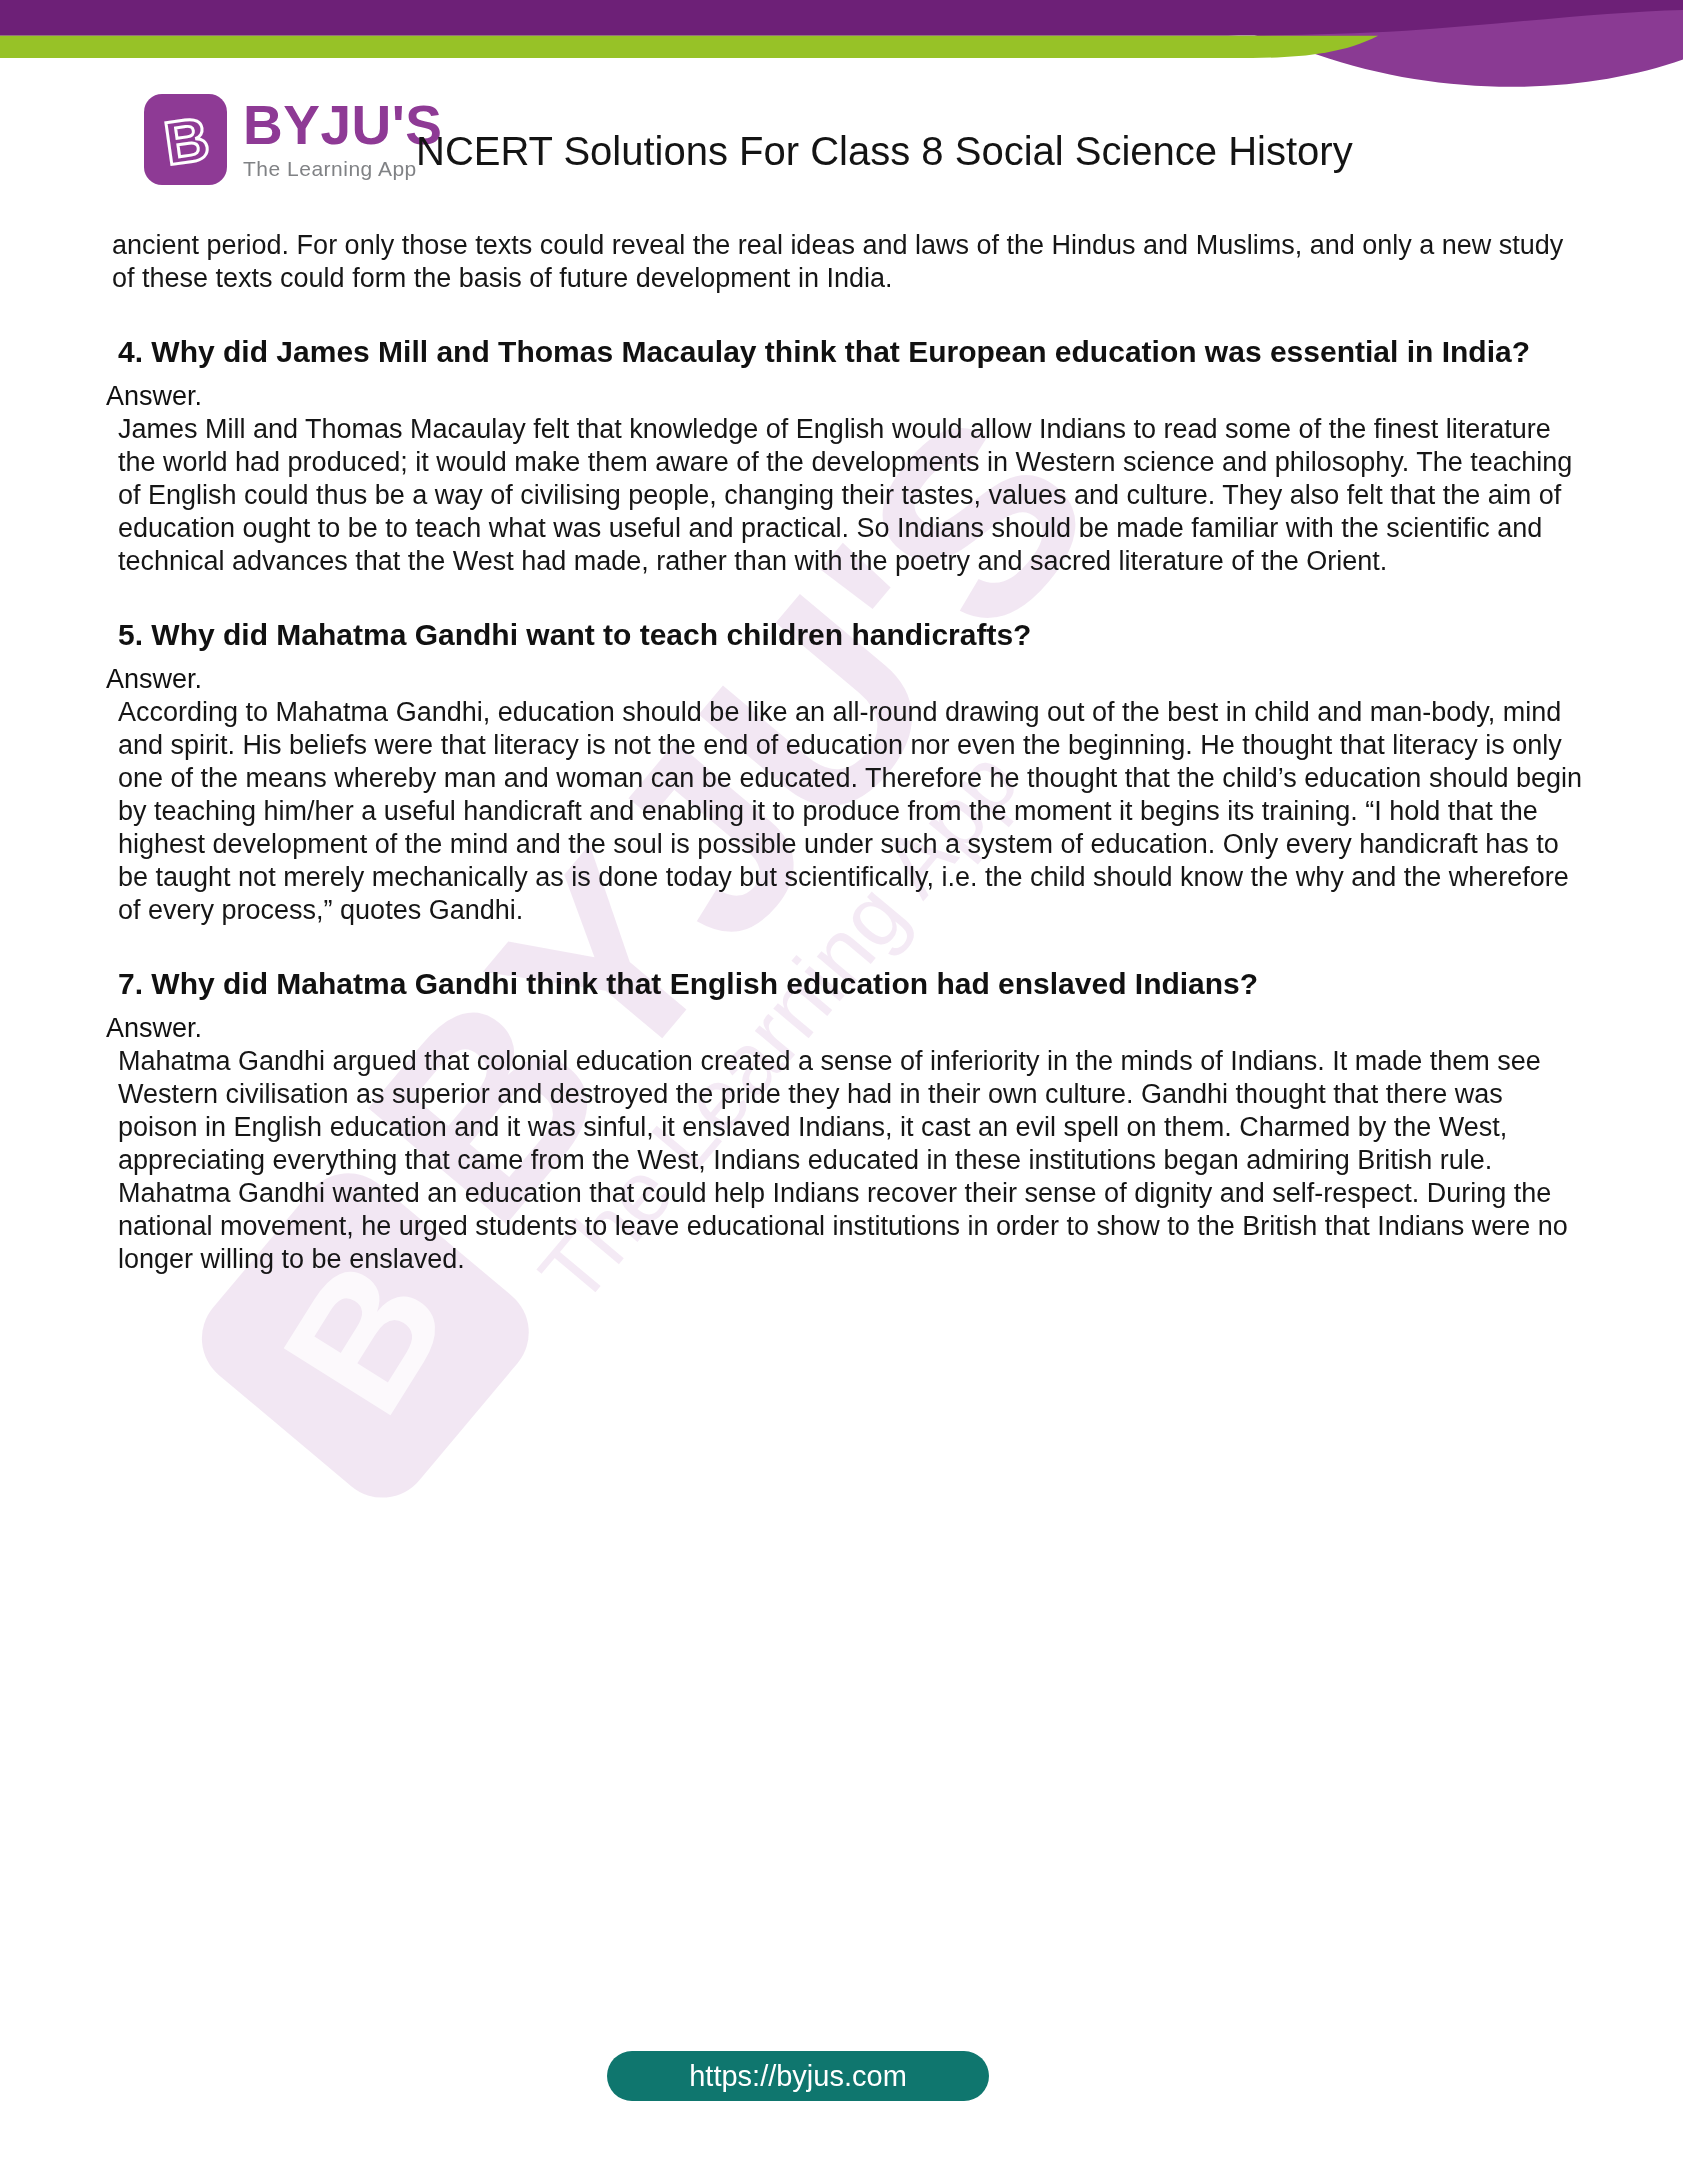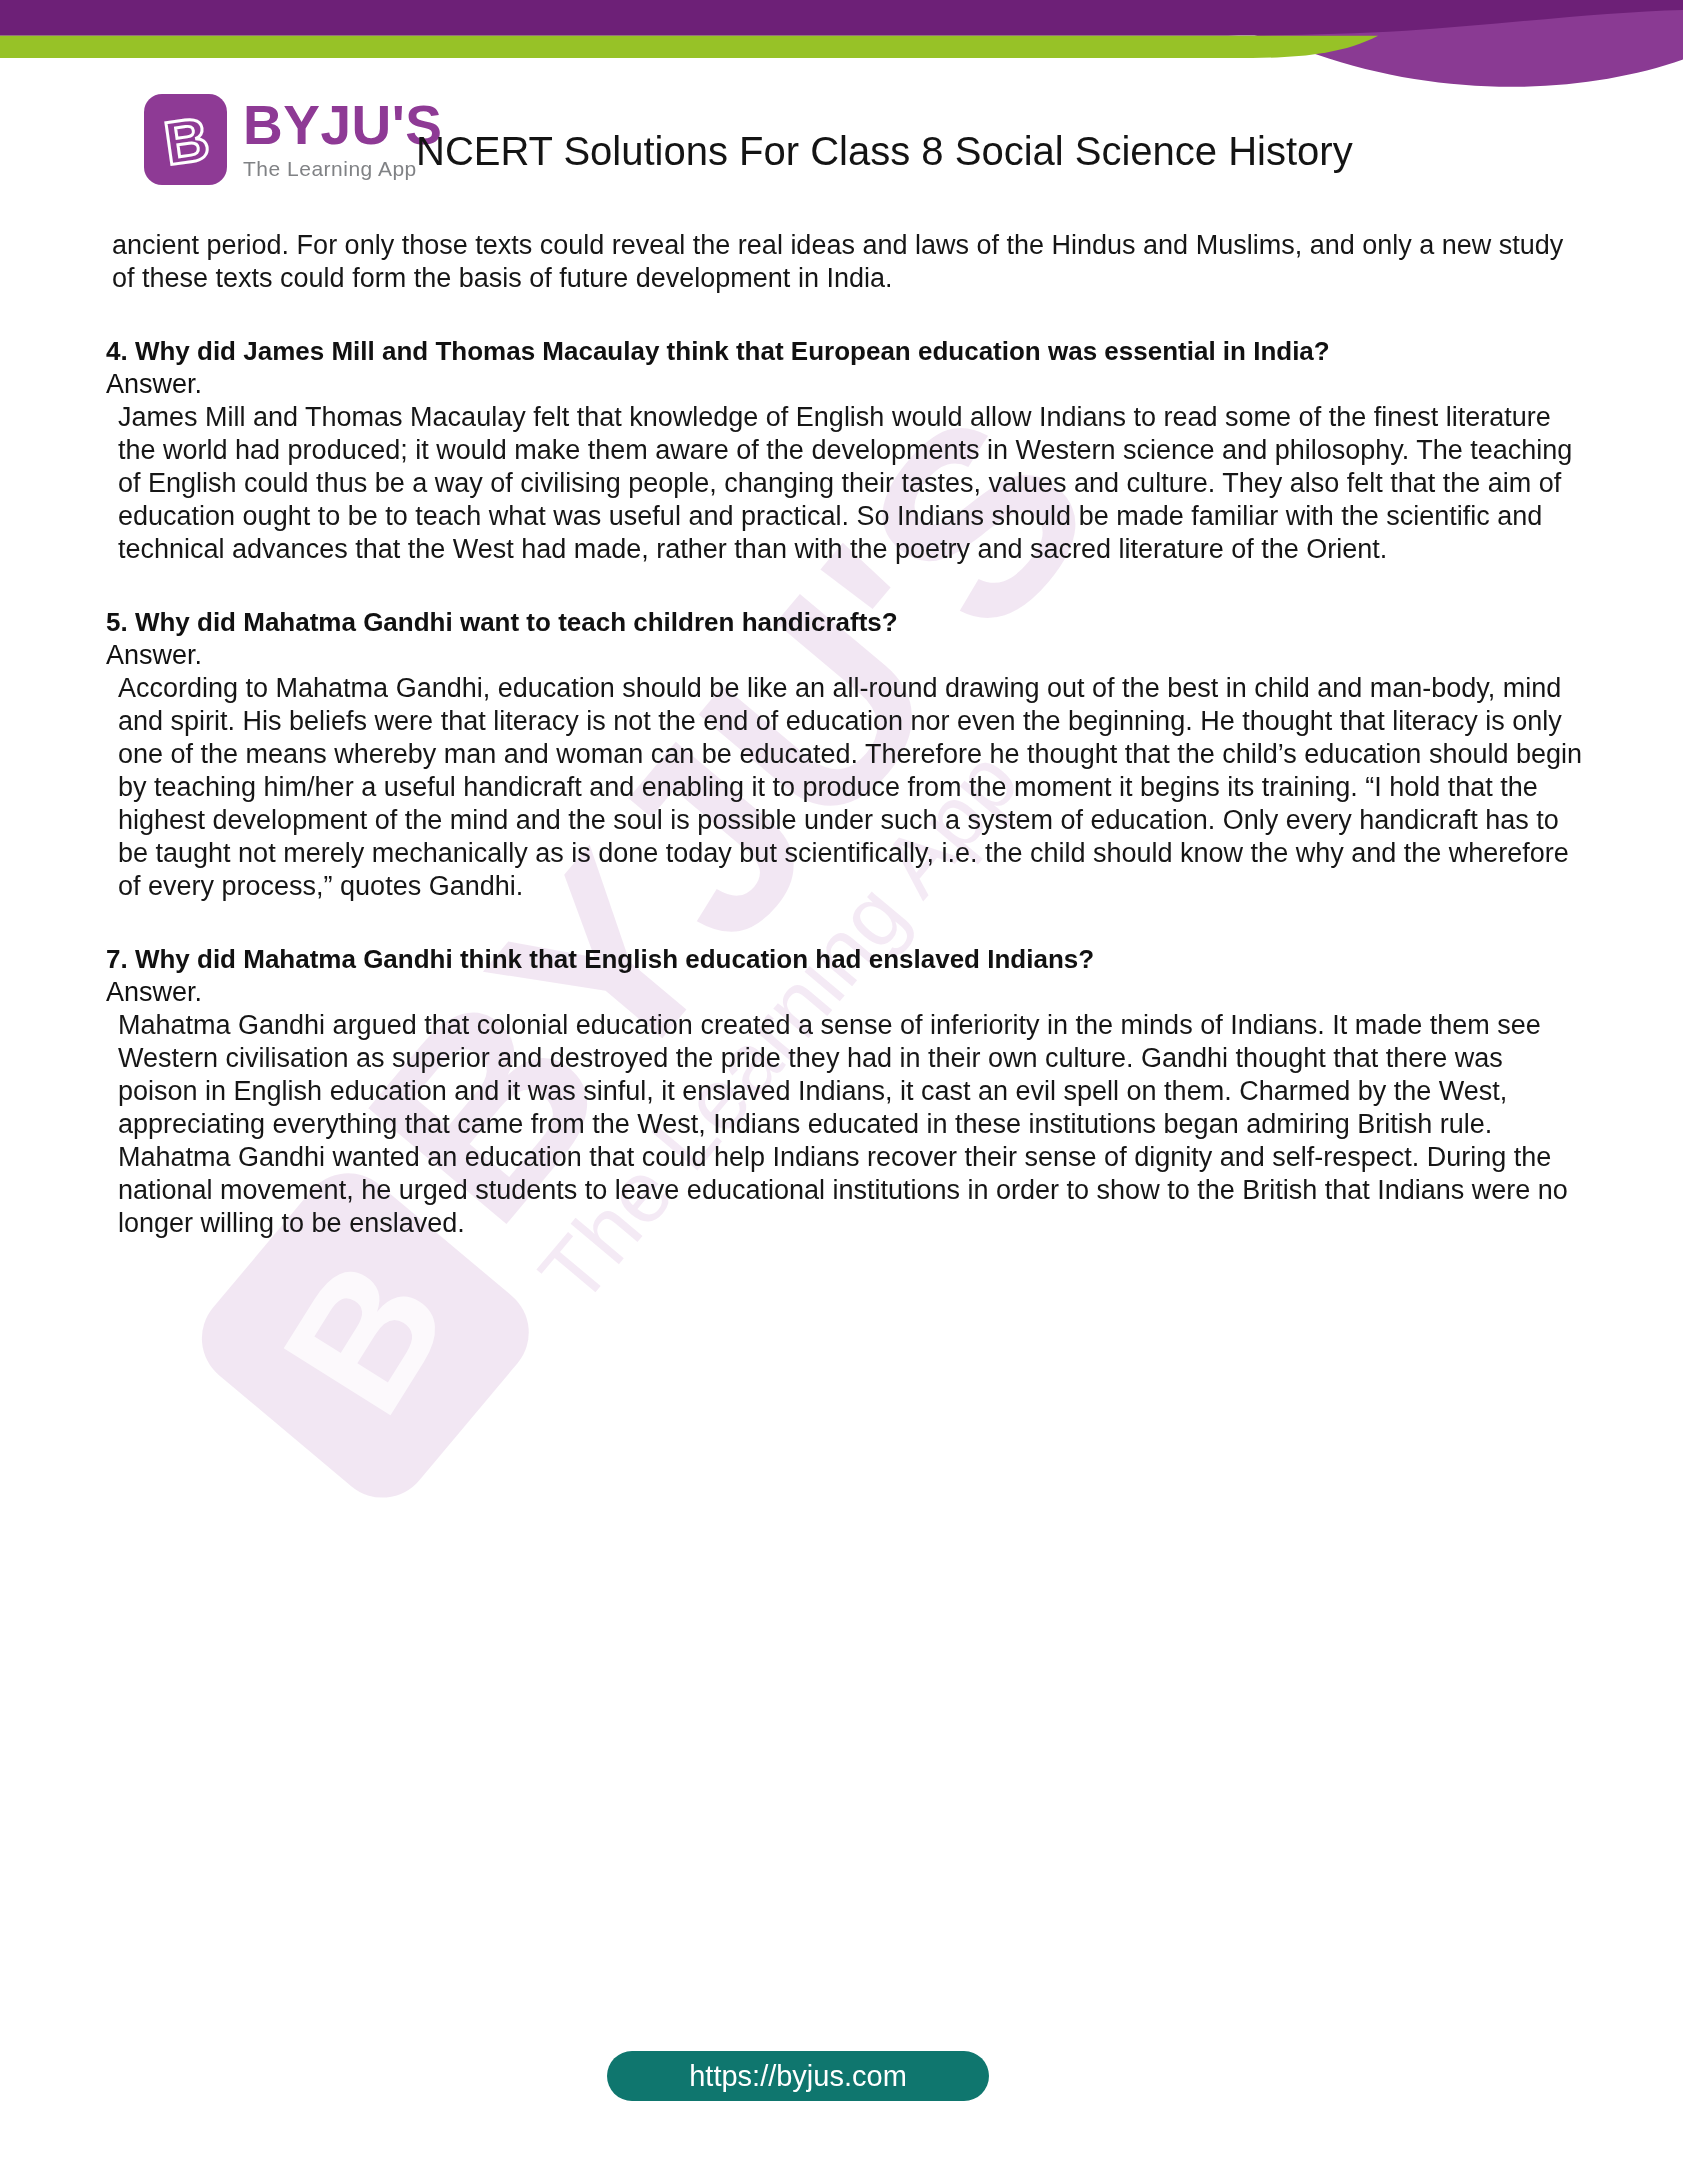--- a/index.html
+++ b/index.html
@@ -48,21 +48,21 @@
   }
   .wm-tagline { font-size:87px; color:rgba(158,66,160,0.11); white-space:nowrap; margin-top:6px; }
 
   
   .content {
     position:absolute; left:106px; top:223px; width:1477px; z-index:2;
     font-size:27px; line-height:33px; color:#161616;
   }
   .intro { margin:6px; }
   .qa-block { margin-top:40px; }
-  .q-heading { margin:0; font-size:26px; font-weight:bold; line-height:33px; color:#111; }
+  .q-heading { margin:12px; font-size:30px; font-weight:bold; line-height:33px; color:#111; }
   .answer-label { margin:0; font-weight:normal; color:#111; }
   .answer-text { margin:0 0 28px 12px; }
 
   
   .footer-pill {
     position:absolute; left:607px; top:2051px; width:382px; height:50px; z-index:2;
     background:#0f766e; border-radius:26px;
     display:flex; align-items:center; justify-content:center;
     color:#ffffff; font-size:29px; text-decoration:none; cursor:pointer;
   }

